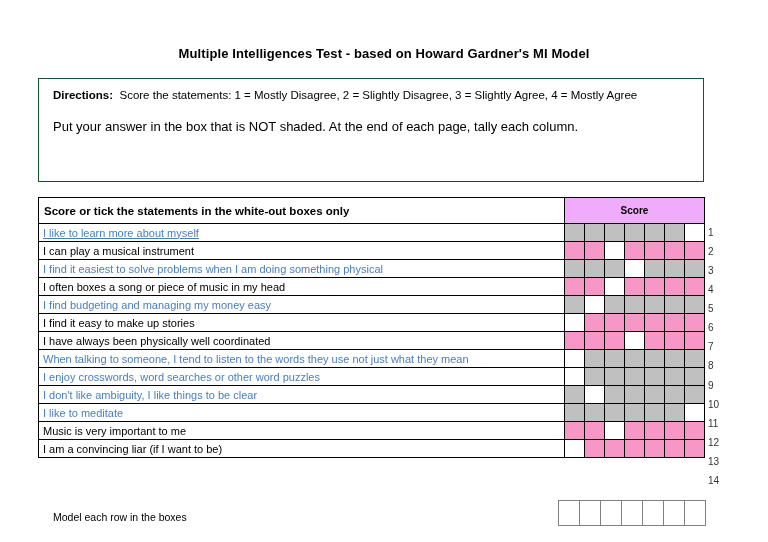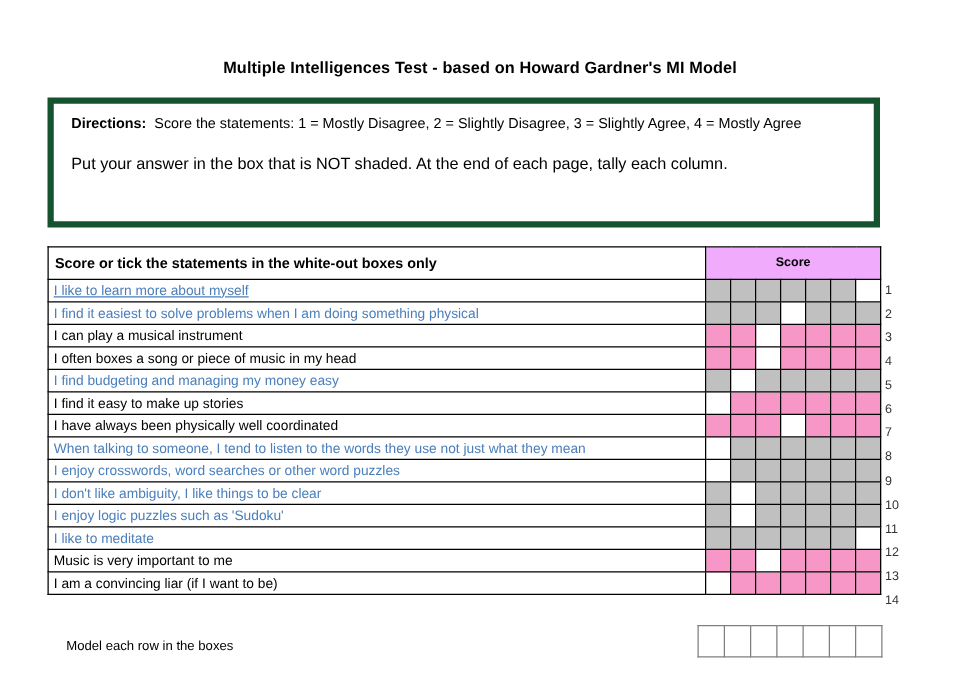--- a/index.html
+++ b/index.html
@@ -29,21 +29,21 @@
     color: #000;
   }
 
   
   .directions-box {
     position: absolute;
     left: 38px;
     top: 78px;
     width: 666px;
     height: 104px;
-    border: 5px solid #14532d;
+    border: 1px solid #14532d;
     box-sizing: border-box;
     background: #fff;
   }
   .directions-line1 {
     position: absolute;
     left: 14px;
     top: 10px;
     font-size: 11.5px;
     white-space: nowrap;
   }
@@ -190,40 +190,40 @@
           <td class="stmt-cell stmt-blue" style="color: rgb(74, 126, 187); text-decoration: underline;">I like to learn more about myself</td>
           <td class="box gray"></td>
           <td class="box gray"></td>
           <td class="box gray"></td>
           <td class="box gray"></td>
           <td class="box gray"></td>
           <td class="box gray"></td>
           <td class="box white"></td>
         </tr>
         <tr>
+          <td class="stmt-cell stmt-black" style="color: rgb(0, 0, 0);">I can play a musical instrument</td>
+          <td class="box pink"></td>
+          <td class="box pink"></td>
+          <td class="box white"></td>
+          <td class="box pink"></td>
+          <td class="box pink"></td>
+          <td class="box pink"></td>
+          <td class="box pink"></td>
+        </tr>
+        <tr>
           <td class="stmt-cell stmt-blue" style="color: rgb(74, 126, 187);">I find it easiest to solve problems when I am doing something physical</td>
           <td class="box gray"></td>
           <td class="box gray"></td>
           <td class="box gray"></td>
           <td class="box white"></td>
           <td class="box gray"></td>
           <td class="box gray"></td>
           <td class="box gray"></td>
         </tr>
         <tr>
-          <td class="stmt-cell stmt-black" style="color: rgb(0, 0, 0);">I can play a musical instrument</td>
-          <td class="box pink"></td>
-          <td class="box pink"></td>
-          <td class="box white"></td>
-          <td class="box pink"></td>
-          <td class="box pink"></td>
-          <td class="box pink"></td>
-          <td class="box pink"></td>
-        </tr>
-        <tr>
           <td class="stmt-cell stmt-black" style="color: rgb(0, 0, 0);">I often boxes a song or piece of music in my head</td>
           <td class="box pink"></td>
           <td class="box pink"></td>
           <td class="box white"></td>
           <td class="box pink"></td>
           <td class="box pink"></td>
           <td class="box pink"></td>
           <td class="box pink"></td>
         </tr>
         <tr>
@@ -271,30 +271,20 @@
           <td class="box white"></td>
           <td class="box gray"></td>
           <td class="box gray"></td>
           <td class="box gray"></td>
           <td class="box gray"></td>
           <td class="box gray"></td>
           <td class="box gray"></td>
         </tr>
         <tr>
           <td class="stmt-cell stmt-blue" style="color: rgb(74, 126, 187);">I don't like ambiguity, I like things to be clear</td>
-          <td class="box gray"></td>
-          <td class="box white"></td>
-          <td class="box gray"></td>
-          <td class="box gray"></td>
-          <td class="box gray"></td>
-          <td class="box gray"></td>
-          <td class="box gray"></td>
-        </tr>
-        <tr>
-          <td class="stmt-cell stmt-blue" style="color: rgb(74, 126, 187);">I enjoy logic puzzles such as 'Sudoku'</td>
           <td class="box gray"></td>
           <td class="box white"></td>
           <td class="box gray"></td>
           <td class="box gray"></td>
           <td class="box gray"></td>
           <td class="box gray"></td>
           <td class="box gray"></td>
         </tr>
         <tr>
           <td class="stmt-cell stmt-blue" style="color: rgb(74, 126, 187); margin-top: 33px;">I like to meditate</td>

